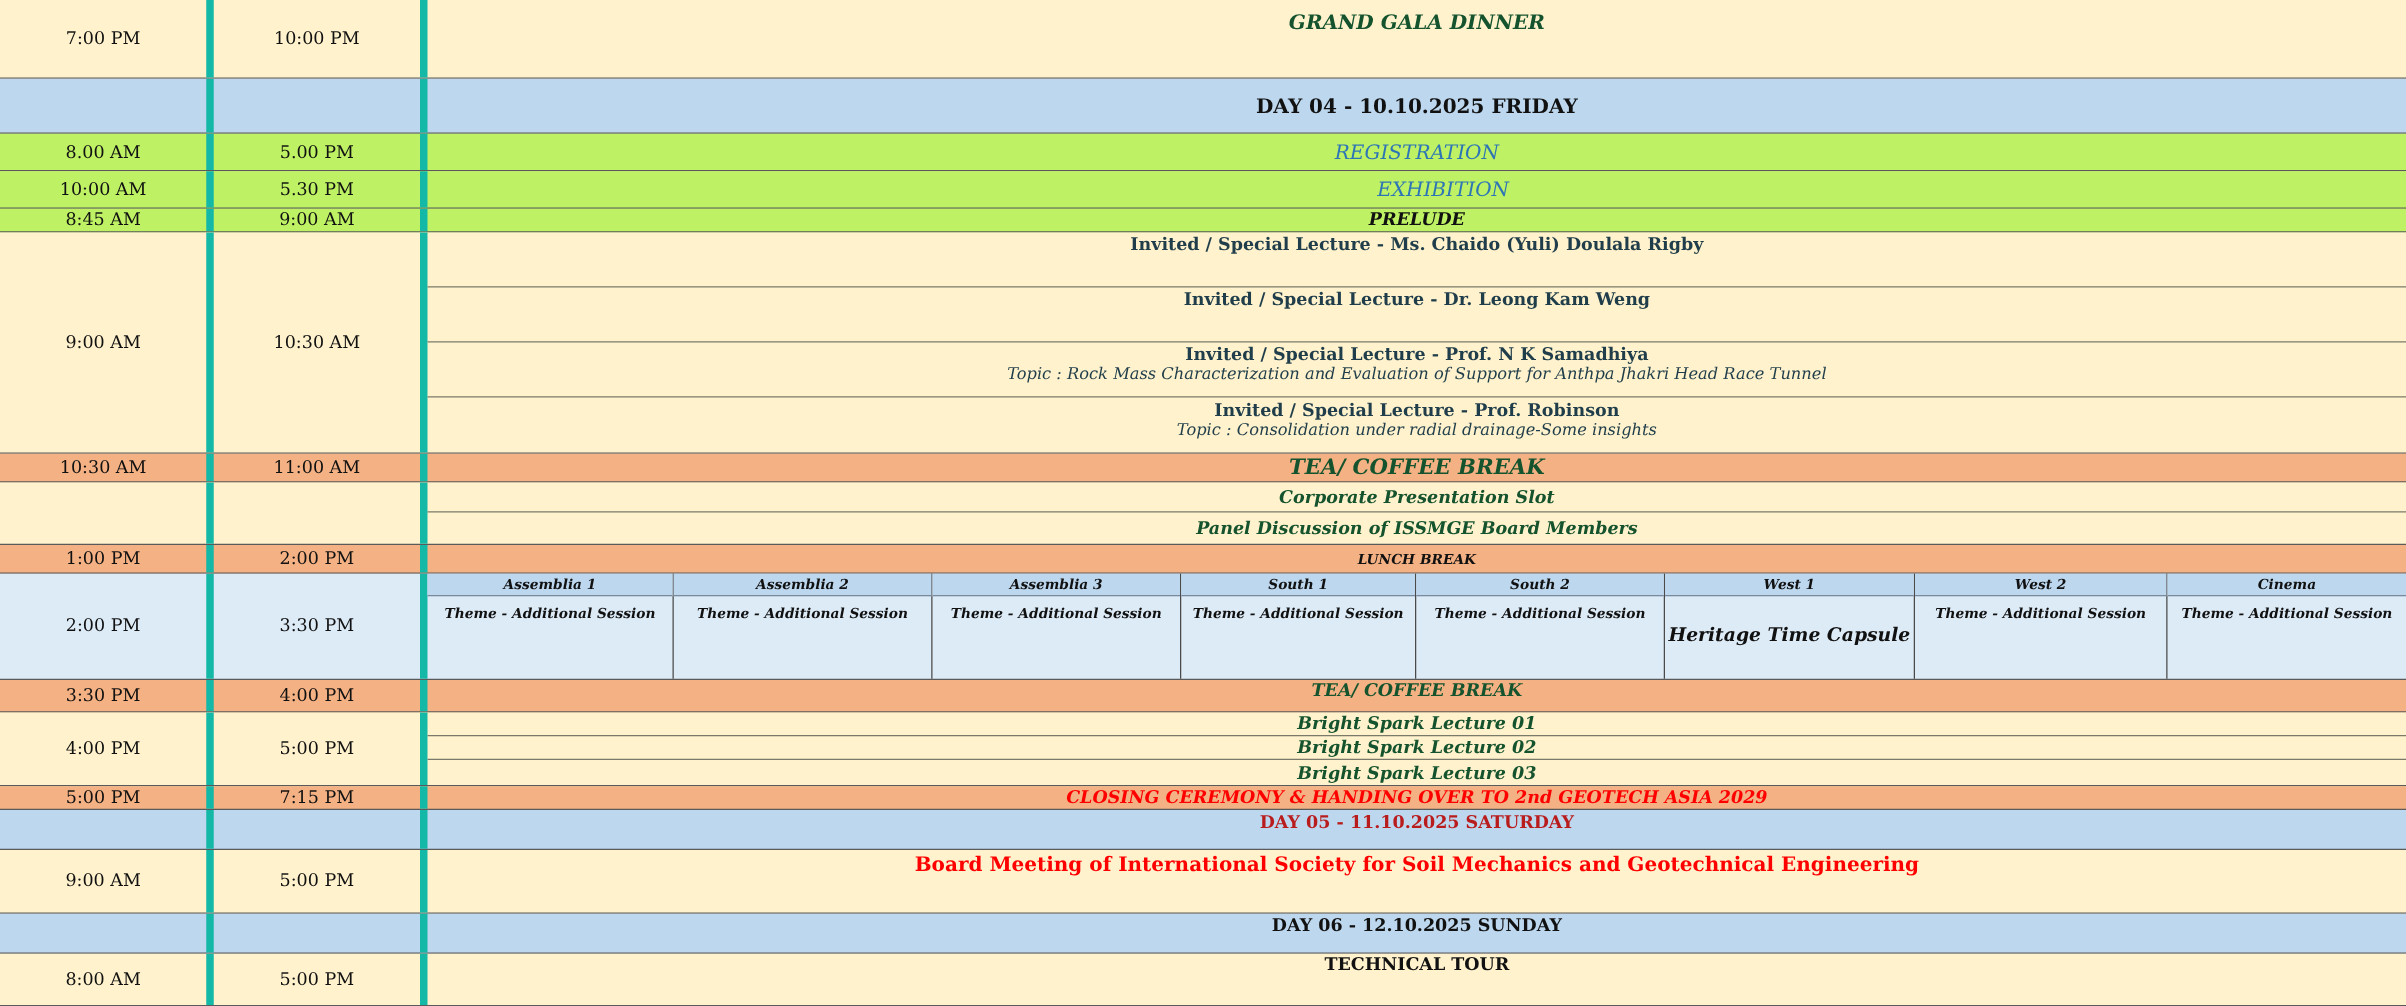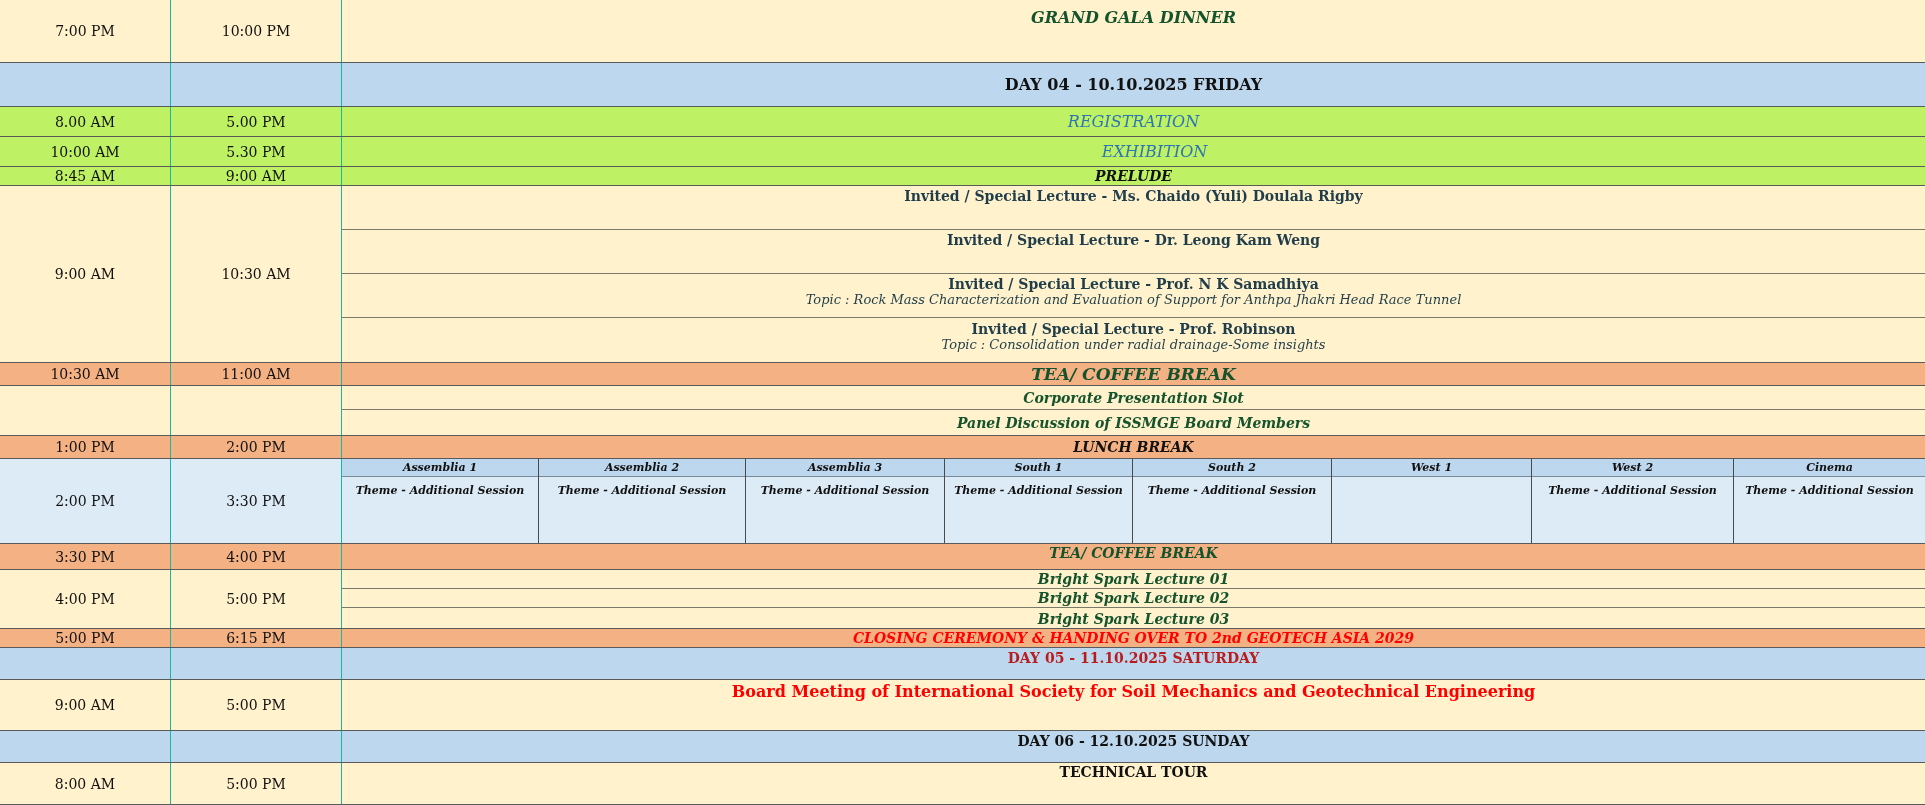--- a/index.html
+++ b/index.html
@@ -1,18 +1,18 @@
 <!DOCTYPE html>
 <html><head>
 <meta charset="utf-8">
 <style>
   html, body { margin:0; padding:0; }
   body { width:1925px; height:805px; overflow:hidden; background:#FFF2CC; font-family:"DejaVu Serif", serif; position:relative; }
   .row { position:absolute; left:0; width:1925px; box-sizing:border-box; border-bottom:1px solid #5a5a5a; }
-  .c1, .c2 { position:absolute; top:0; bottom:0; display:flex; align-items:center; justify-content:center; font-size:14px; color:#111; box-sizing:border-box; border-right:1px solid #14b8a6; }
+  .c1, .c2 { position:absolute; top:0; bottom:0; display:flex; align-items:center; justify-content:center; font-size:14px; color:#111; box-sizing:border-box; border-right:6px solid #14b8a6; }
   .c1 { left:0; width:171px; }
   .c2 { left:171px; width:171px; }
   .c3 { position:absolute; left:342px; right:0; top:0; bottom:0; box-sizing:border-box; }
   .center { display:flex; align-items:center; justify-content:center; text-align:center; }
   .topc { display:flex; justify-content:center; text-align:center; }
   .cream { background:#FFF2CC; }
   .blue { background:#BDD7EE; }
   .lblue { background:#DDEBF7; }
   .lorange { background:#bef264; }
   .dorange { background:#F4B183; }
@@ -110,21 +110,21 @@
     <div class="sub center" style="top:24px;height:26px;border-bottom:none;">
       <span class="teal it b" style="font-size:14px;">Panel Discussion of ISSMGE Board Members</span>
     </div>
   </div>
 </div>
 
 <div class="row dorange" style="top:436px;height:23px;">
   <div class="c1">1:00 PM</div>
   <div class="c2">2:00 PM</div>
   <div class="c3 center">
-    <span class="it b" style="font-size:14px;color:#111;">LUNCH BREAK</span>
+    <span class="it b" style="font-size:11px;color:#111;">LUNCH BREAK</span>
   </div>
 </div>
 
 <div class="row lblue" style="top:459px;height:85px;">
   <div class="c1">2:00 PM</div>
   <div class="c2">3:30 PM</div>
   <div class="c3">
     <div class="room" style="left:0;width:197px;">
       <div class="room-h">Assemblia 1</div>
       <div class="room-b">Theme - Additional Session</div>
@@ -140,20 +140,21 @@
     <div class="room" style="left:603px;width:188px;">
       <div class="room-h">South 1</div>
       <div class="room-b">Theme - Additional Session</div>
     </div>
     <div class="room" style="left:791px;width:199px;">
       <div class="room-h">South 2</div>
       <div class="room-b">Theme - Additional Session</div>
     </div>
     <div class="room" style="left:990px;width:200px;">
       <div class="room-h">West 1</div>
+      <div class="room-b big">Heritage Time Capsule</div>
     </div>
     <div class="room" style="left:1190px;width:202px;">
       <div class="room-h">West 2</div>
       <div class="room-b">Theme - Additional Session</div>
     </div>
     <div class="room" style="left:1392px;right:0;">
       <div class="room-h">Cinema</div>
       <div class="room-b">Theme - Additional Session</div>
     </div>
   </div>
@@ -178,21 +179,21 @@
       <span class="teal it b" style="font-size:14px;">Bright Spark Lecture 02</span>
     </div>
     <div class="sub center" style="top:38px;height:21px;border-bottom:none;">
       <span class="teal it b" style="font-size:14px;">Bright Spark Lecture 03</span>
     </div>
   </div>
 </div>
 
 <div class="row dorange" style="top:629px;height:19px;">
   <div class="c1">5:00 PM</div>
-  <div class="c2">6:15 PM</div>
+  <div class="c2">7:15 PM</div>
   <div class="c3 center">
     <span class="it b" style="font-size:14px;color:#FF0000;">CLOSING CEREMONY &amp; HANDING OVER TO 2nd GEOTECH ASIA 2029</span>
   </div>
 </div>
 
 <div class="row blue" style="top:648px;height:32px;">
   <div class="c1"></div>
   <div class="c2"></div>
   <div class="c3 topc" style="padding-top:2px;">
     <span class="b" style="font-size:14px;color:#b91c1c;">DAY 05 - 11.10.2025 SATURDAY</span>

